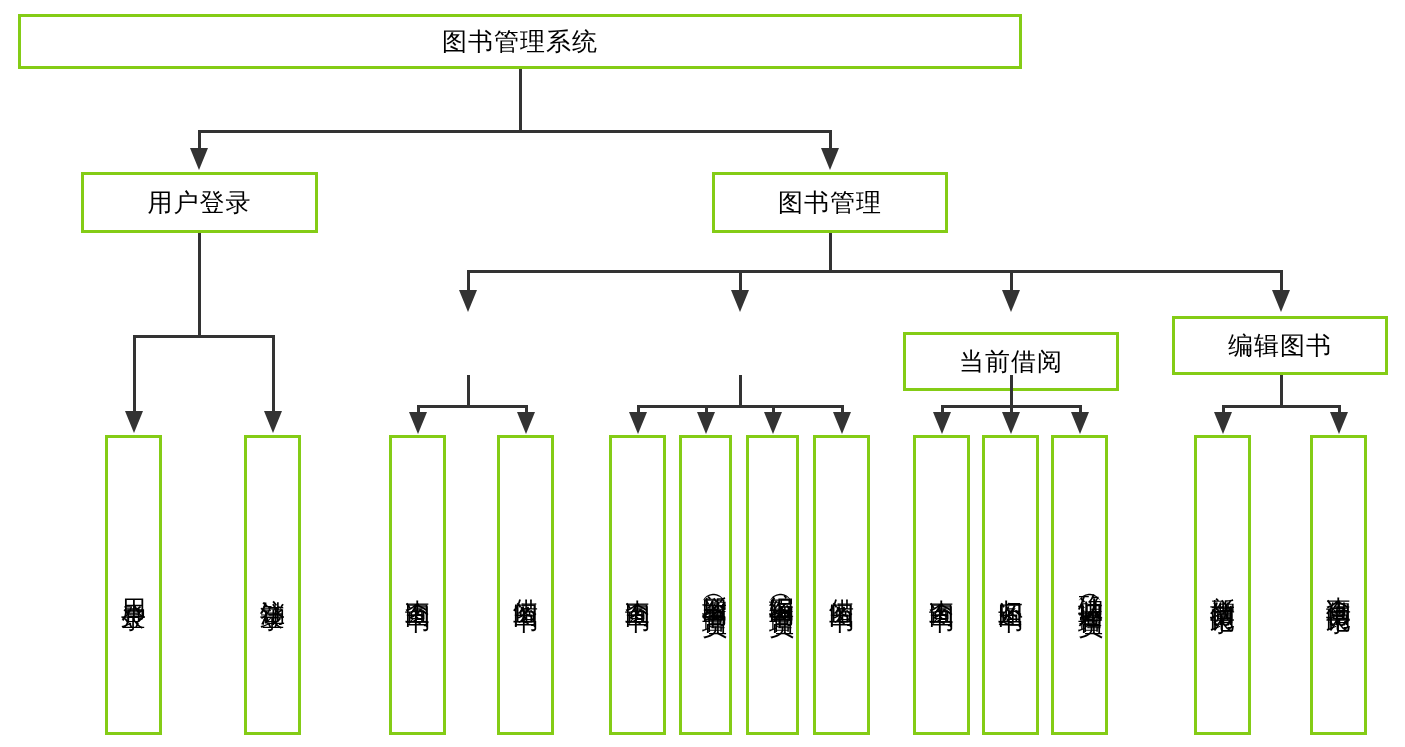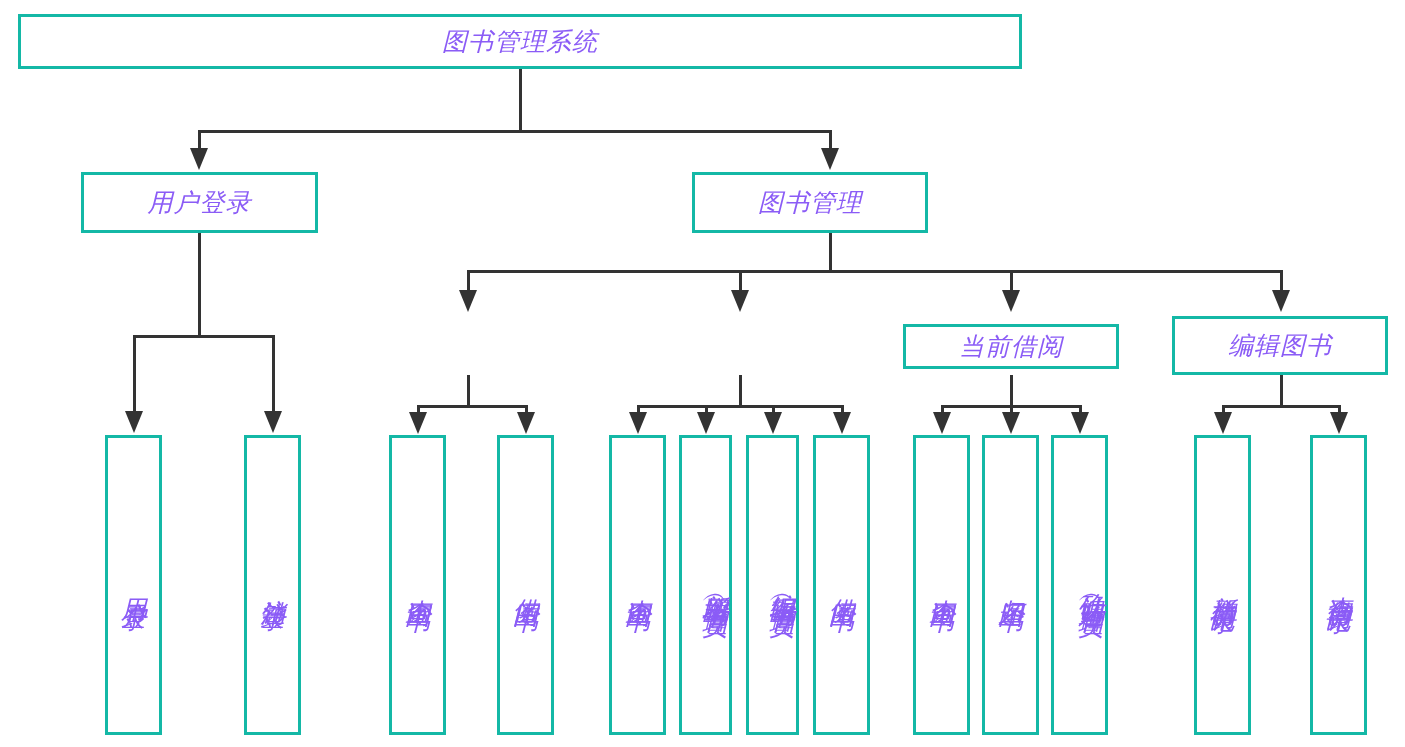--- a/index.html
+++ b/index.html
@@ -13,27 +13,26 @@
   #canvas {
     position: relative;
     width: 1405px;
     height: 747px;
     background: #ffffff;
     overflow: hidden;
   }
   .node {
     position: absolute;
     box-sizing: border-box;
-    border: 3px solid #14b8a6;
+    border: 3px solid #84cc16;
     background: #ffffff;
     display: flex;
     align-items: center;
     justify-content: center;
-    color: #8b5cf6;
-    font-style: italic;
+    color: #000000;
   }
   .node-h {
     font-size: 25px;
     letter-spacing: 1px;
     line-height: 1.1;
   }
   .node-v {
     writing-mode: vertical-rl;
     text-orientation: upright;
     font-size: 25px;
@@ -90,21 +89,21 @@
   <div class="linev" style="left:198px; top:130px; height:22px;"></div>
   <div class="arrow" style="left:190px; top:148px;"></div>
 
   <div class="linev" style="left:829px; top:130px; height:22px;"></div>
   <div class="arrow" style="left:821px; top:148px;"></div>
 
   <div class="node node-h" style="left:81px; top:172px; width:237px; height:61px;">
     <span>用户登录</span>
   </div>
 
-  <div class="node node-h" style="left:692px; top:172px; width:236px; height:61px;">
+  <div class="node node-h" style="left:712px; top:172px; width:236px; height:61px;">
     <span>图书管理</span>
   </div>
 
   <div class="linev" style="left:198px; top:233px; height:104px;"></div>
   <div class="lineh" style="left:133px; top:335px; width:142px;"></div>
   <div class="linev" style="left:133px; top:335px; height:78px;"></div>
   <div class="arrow" style="left:125px; top:411px;"></div>
   <div class="linev" style="left:272px; top:335px; height:78px;"></div>
   <div class="arrow" style="left:264px; top:411px;"></div>
 
@@ -118,21 +117,21 @@
   <div class="arrow" style="left:731px; top:290px;"></div>
 
   <div class="linev" style="left:1010px; top:270px; height:22px;"></div>
   <div class="arrow" style="left:1002px; top:290px;"></div>
 
   <div class="linev" style="left:1280px; top:270px; height:22px;"></div>
   <div class="arrow" style="left:1272px; top:290px;"></div>
 
 
 
-  <div class="node node-h" style="left:903px; top:324px; width:216px; height:45px;">
+  <div class="node node-h" style="left:903px; top:332px; width:216px; height:59px;">
     <span>当前借阅</span>
   </div>
 
   <div class="node node-h" style="left:1172px; top:316px; width:216px; height:59px;">
     <span>编辑图书</span>
   </div>
 
   <div class="linev" style="left:467px; top:375px; height:32px;"></div>
   <div class="lineh" style="left:417px; top:405px; width:111px;"></div>
   <div class="linev" style="left:417px; top:405px; height:10px;"></div>

